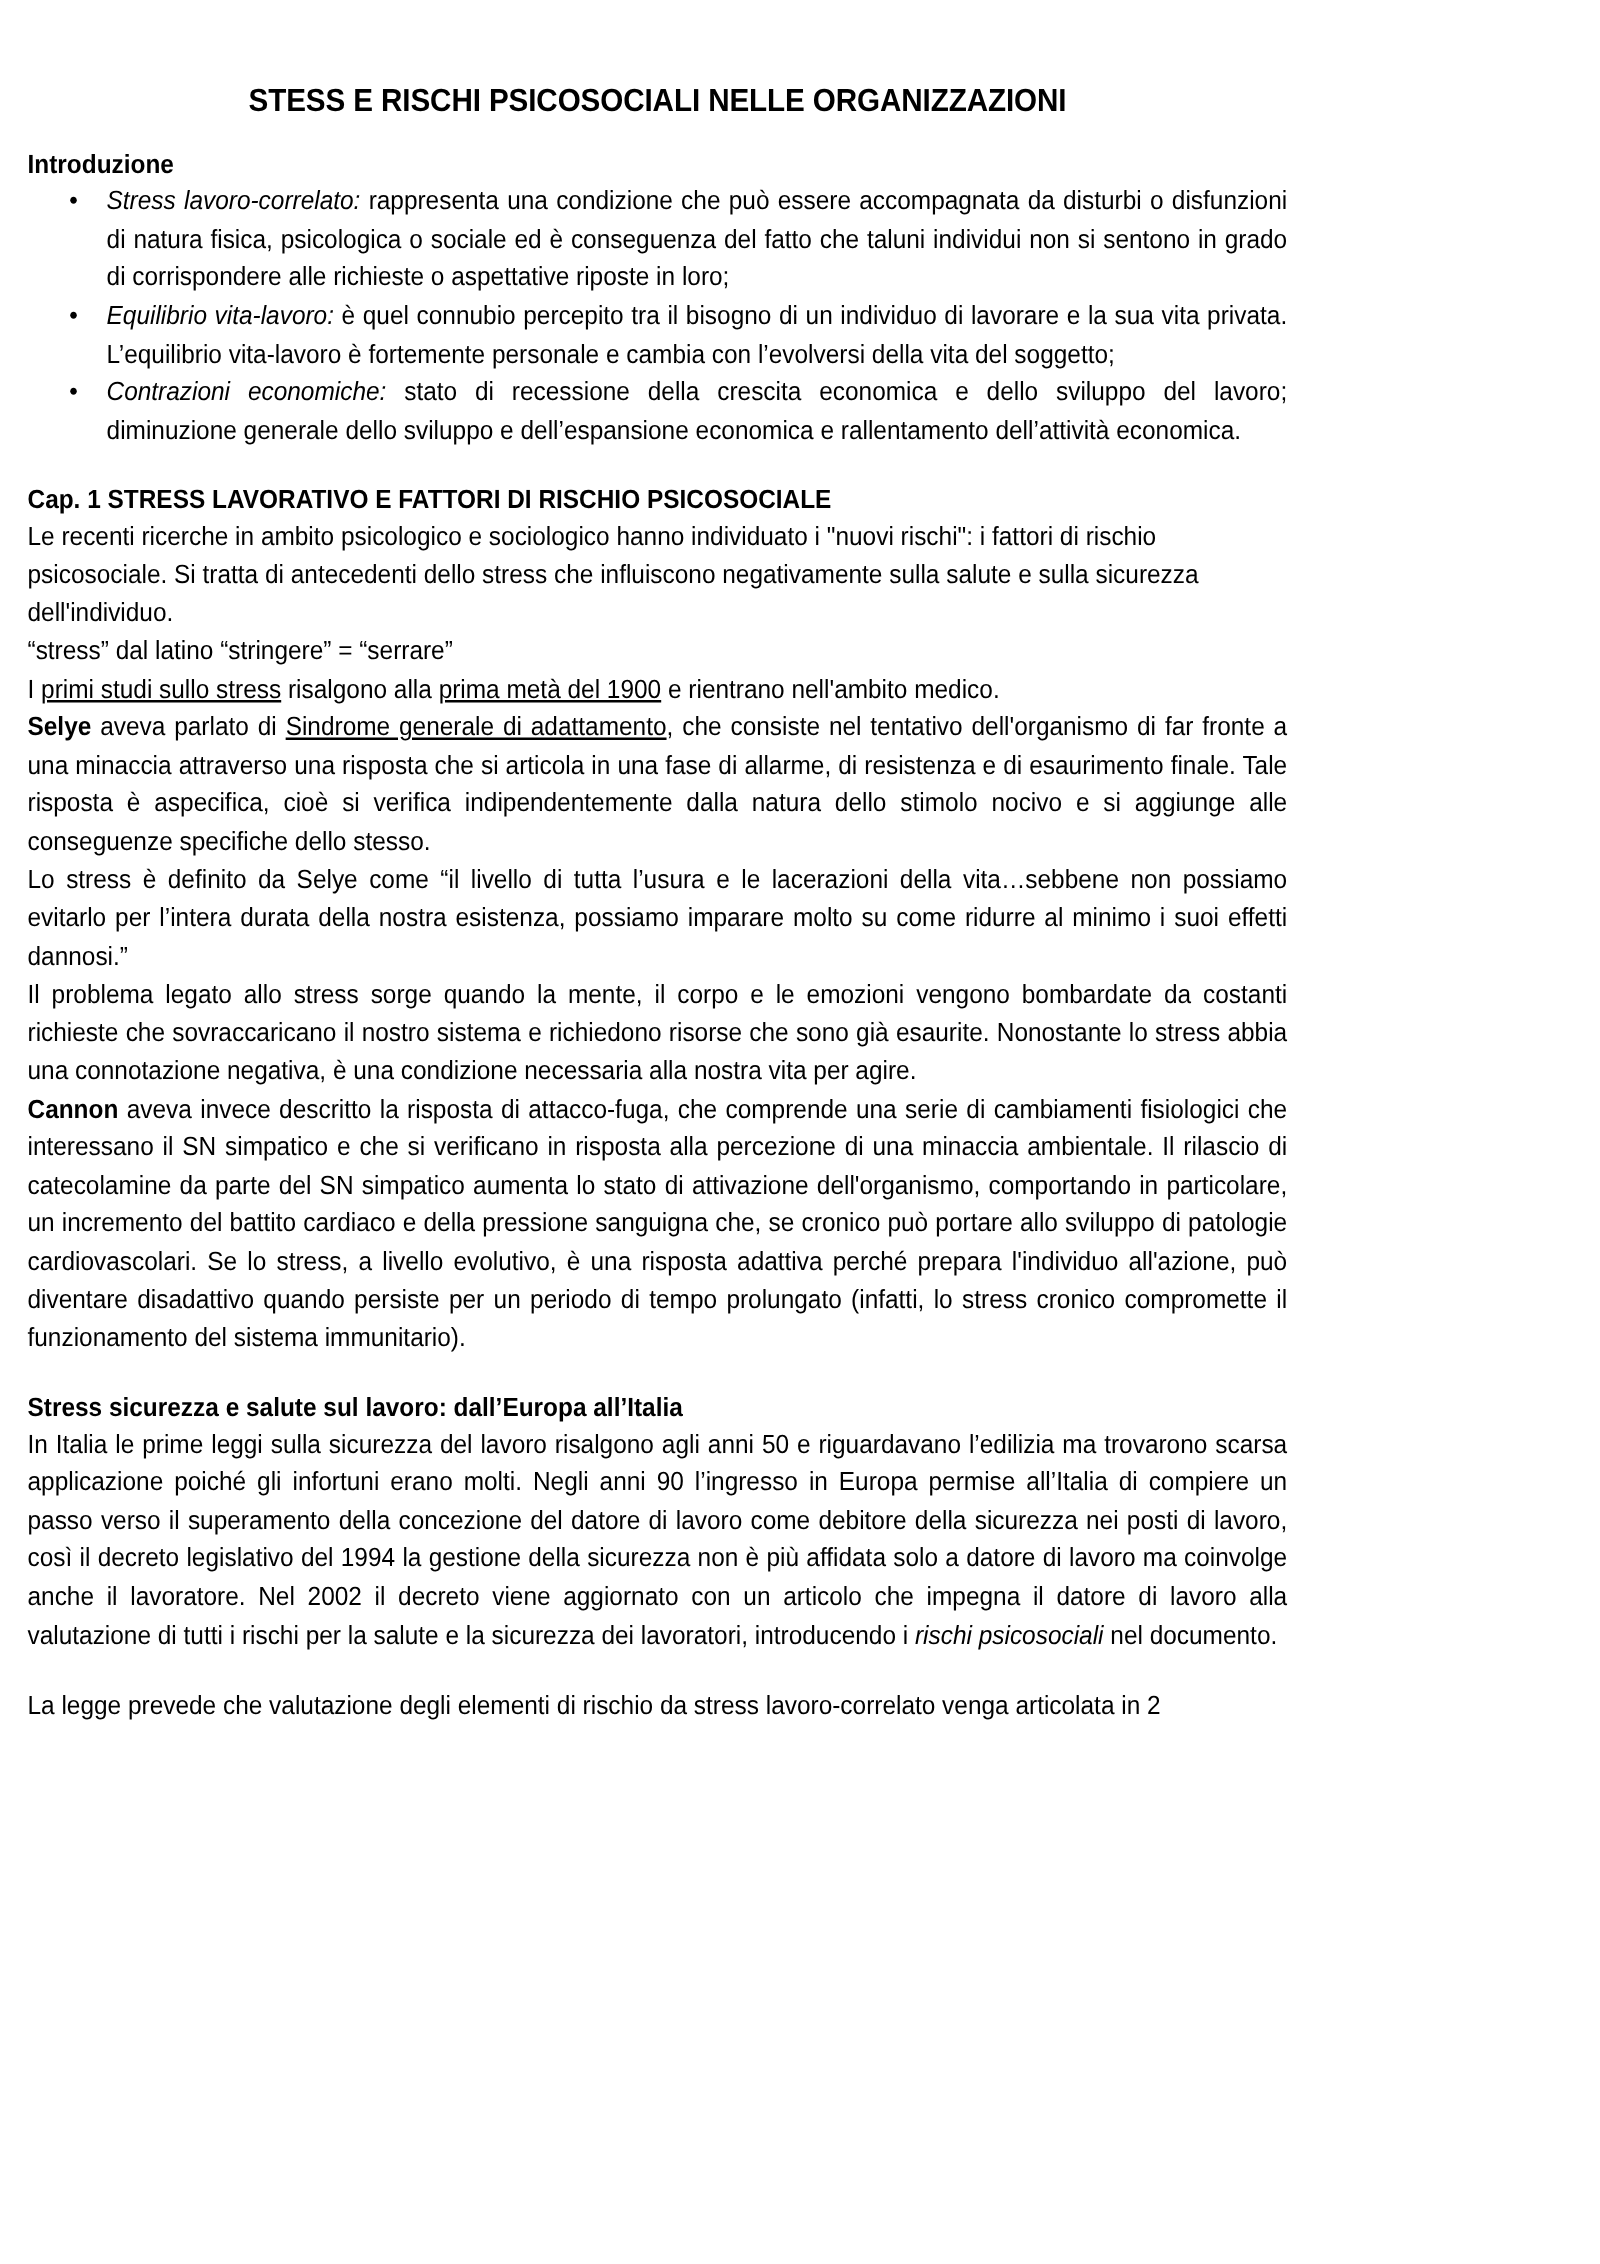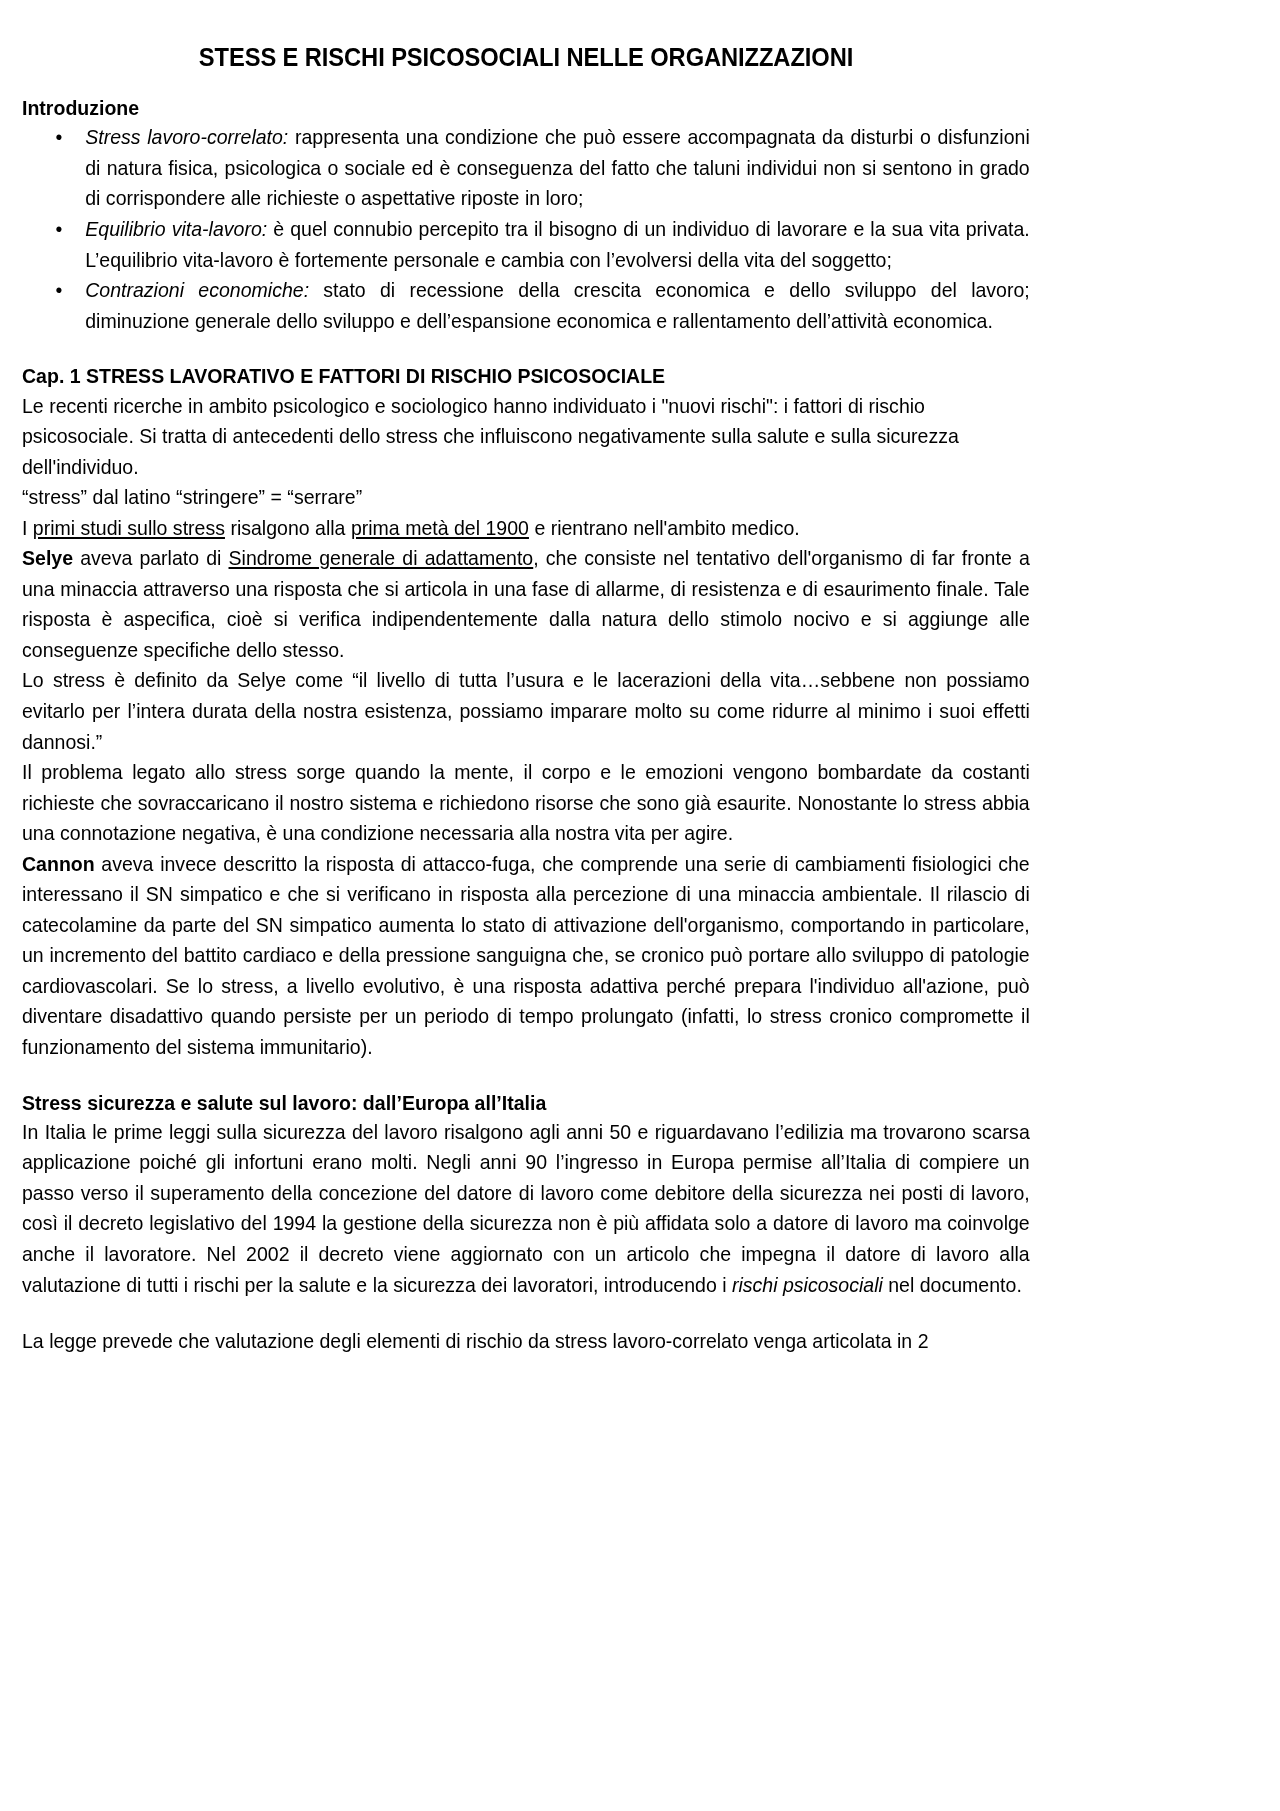--- a/index.html
+++ b/index.html
@@ -12,21 +12,21 @@
     width: 1280px;
     min-height: 1811px;
     font-family: "Liberation Sans", "DejaVu Sans", sans-serif;
     color: #000000;
     -webkit-font-smoothing: antialiased;
   }
   .page {
     width: 1052px;
     min-height: 1811px;
     box-sizing: border-box;
-    padding: 28px 0 0 0;
+    padding: 52px 0 0 0;
     background: #ffffff;
     position: relative;
   }
   .content {
     margin: 0 auto;
     width: 1008px;
     box-sizing: border-box;
   }
 
   

